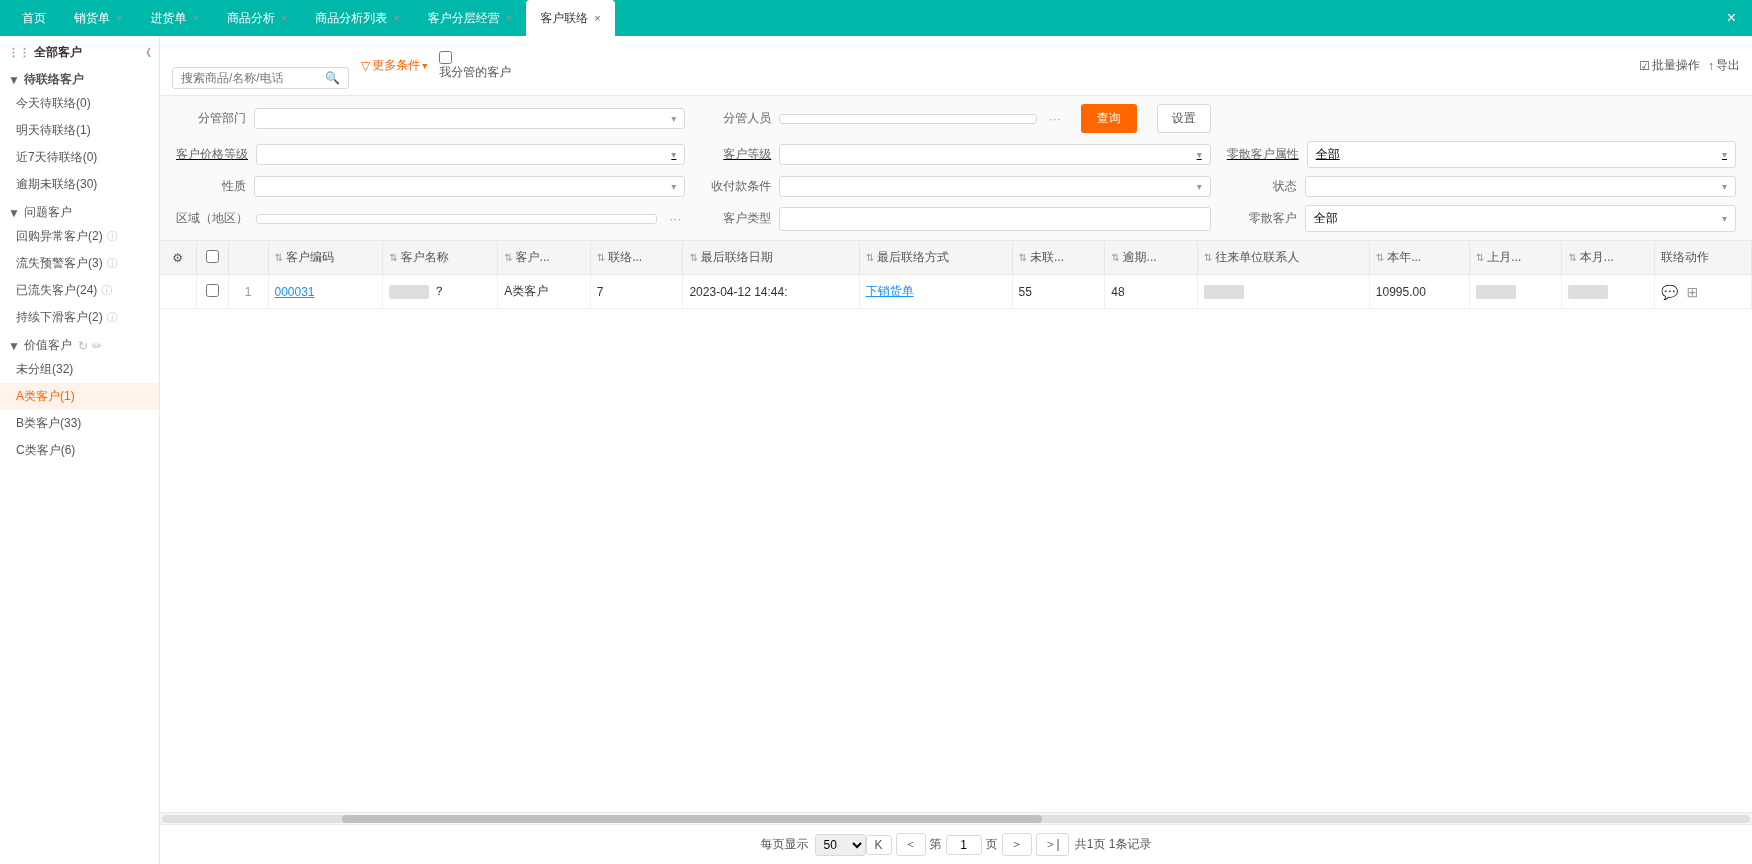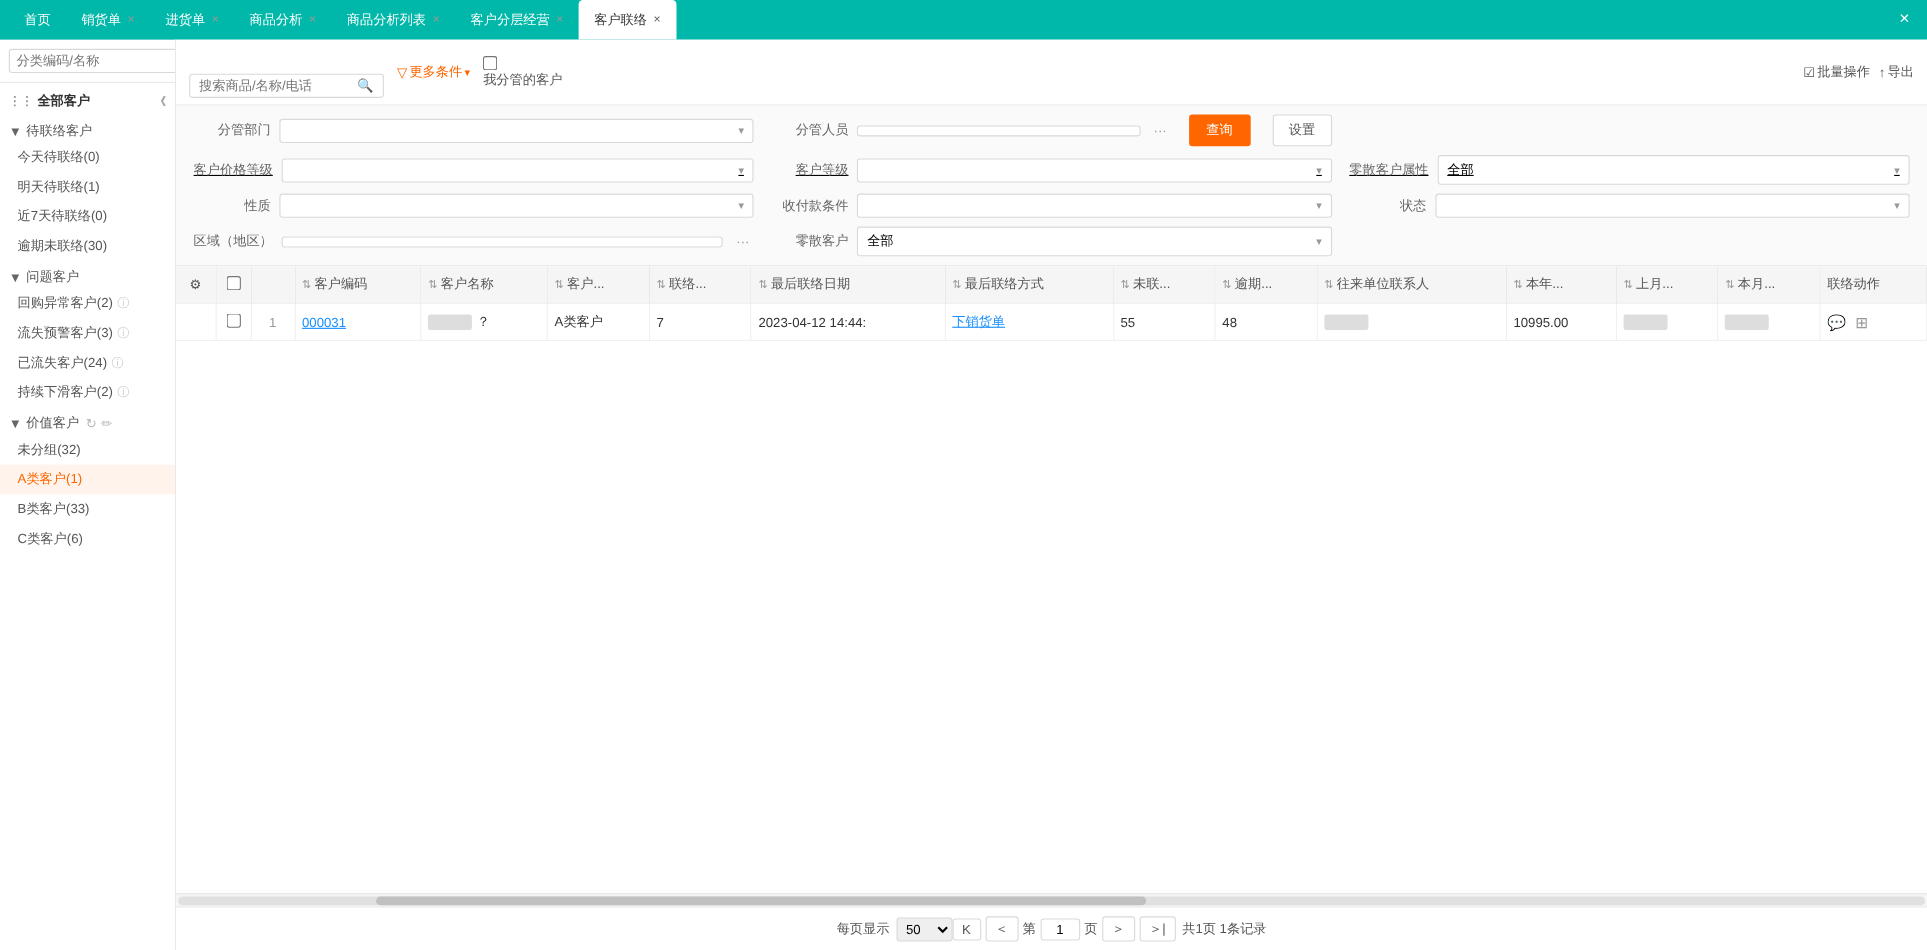--- a/index.html
+++ b/index.html
@@ -113,36 +113,32 @@
   <div class="nav-item active">
     <span>客户联络</span>
     <span class="close-x">×</span>
   </div>
   <div class="nav-close-btn">×</div>
 </div>
 
 <div class="main-layout">
 
   <div class="sidebar">
-    <div class="sidebar-search">
-      <input type="text" placeholder="分类编码/名称" style="">
-
-    </div>
 
     <div class="sidebar-section-header">
       <span style="display:flex;align-items:center;gap:4px;">
         <span style="font-size:11px;color:#999;">⋮⋮</span>
         <span style="font-weight:bold;">全部客户</span>
       </span>
       <span class="collapse-btn">《</span>
     </div>
 
     <div class="sidebar-group-label">
       <span style="color:#666;">▼</span>
-      <span style="color:#555;font-size:12px;">待联络客户</span>
+      <span style="color:#555;font-size:12px;font-weight:bold;">待联络客户</span>
     </div>
     <div class="sidebar-item">
       <span>今天待联络(0)</span>
     </div>
     <div class="sidebar-item">
       <span>明天待联络(1)</span>
     </div>
     <div class="sidebar-item">
       <span>近7天待联络(0)</span>
     </div>
@@ -290,20 +286,24 @@
         </div>
       </div>
 
       <div class="filter-grid">
         <div class="filter-row">
           <span class="filter-label">区域（地区）</span>
           <div class="filter-select" style="flex:1;">
             <span></span>
           </div>
           <span class="filter-dots">···</span>
+        </div>
+        <div class="filter-row">
+          <span class="filter-label">客户类型</span>
+          <input class="filter-input" type="text" style="">
         </div>
         <div class="filter-row">
           <span class="filter-label">零散客户</span>
           <div class="filter-select">
             <span>全部</span>
             <span class="chevron">▾</span>
           </div>
         </div>
       </div>
     </div>

